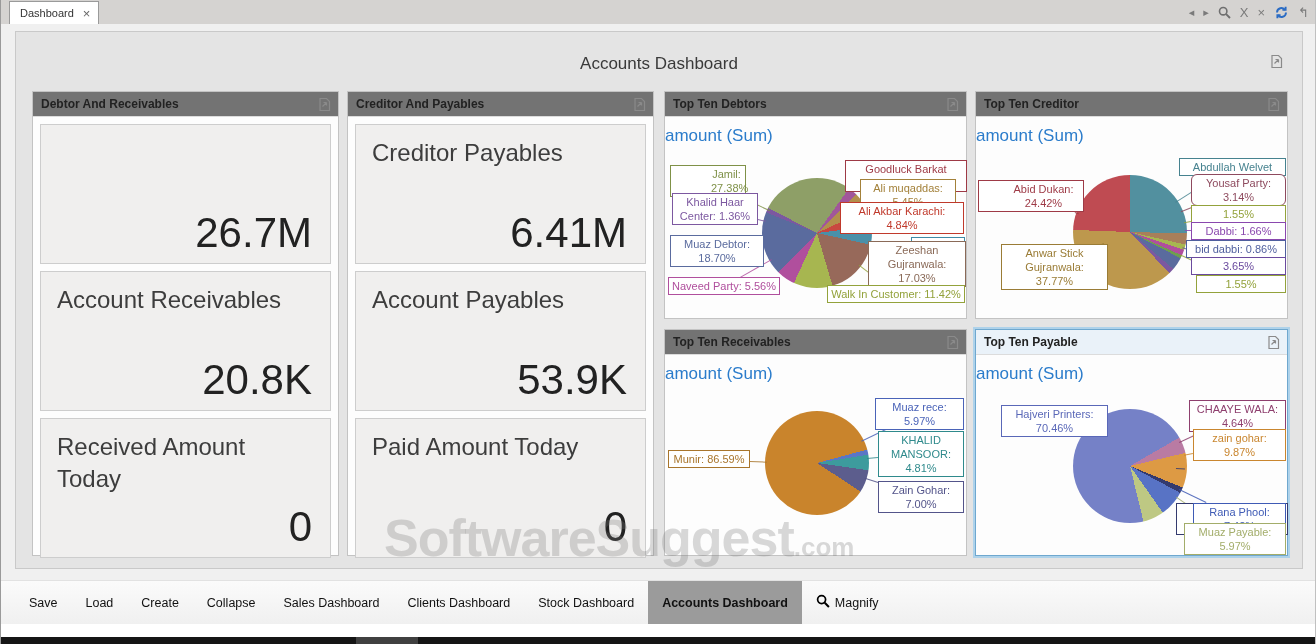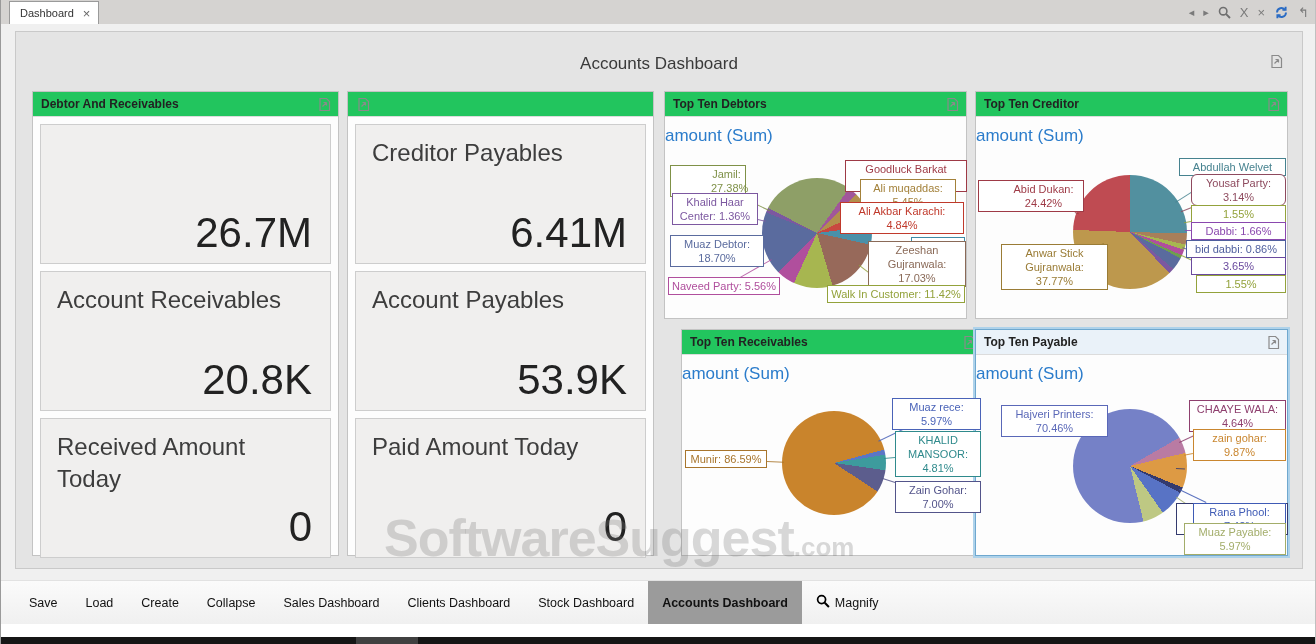--- a/index.html
+++ b/index.html
@@ -21,23 +21,23 @@
            border:1px solid #c9c9c9;box-sizing:border-box;}
   .dash-title{position:absolute;left:0;top:22px;width:100%;text-align:center;font-size:17px;color:#3a3a3a;}
   .dash-export{position:absolute;right:18px;top:22px;}
 
   
   .panel{position:absolute;background:#fdfdfd;border:1px solid #c3c3c3;box-sizing:border-box;}
   .p1{left:16px;top:59px;width:307px;height:465px;}
   .p2{left:331px;top:59px;width:307px;height:465px;}
   .p3{left:648px;top:59px;width:303px;height:228px;}
   .p4{left:959px;top:59px;width:313px;height:228px;}
-  .p5{left:648px;top:297px;width:303px;height:227px;margin-left:17px;}
+  .p5{left:648px;top:297px;width:303px;height:227px;}
   .p6{left:959px;top:297px;width:313px;height:227px;border:1px solid #6fa8cf;outline:2px solid #aed2ea;}
-  .panel-header{height:25px;background:#22c55e;border-bottom:1px solid #dcdcdc;display:flex;align-items:center;
+  .panel-header{height:25px;background:#737373;border-bottom:1px solid #dcdcdc;display:flex;align-items:center;
                 padding:0 6px 0 8px;box-sizing:border-box;}
   .p6 .panel-header{background:#eaf2f9;}
   .panel-title{font-size:12px;font-weight:bold;color:#222;flex:1;}
   .exp{display:inline-flex;}
 
   
   .cards{padding:7px;}
   .card{position:relative;height:140px;margin-bottom:7px;background:#f0efee;border:1px solid #cdcdcd;box-sizing:border-box;}
   .card-label{position:absolute;left:16px;top:12px;font-size:24px;color:#3d3d3d;max-width:245px;line-height:1.35;}
   .card-value{position:absolute;right:18px;bottom:6px;font-size:42px;color:#222;}
@@ -127,20 +127,21 @@
           </div>
           <div class="card">
             <div class="card-label">Received Amount Today</div>
             <div class="card-value">0</div>
           </div>
         </div>
     </div>
 
     <div class="panel p2">
       <div class="panel-header">
+        <span class="panel-title">Creditor And Payables</span>
         <span class="exp">
             <svg width="15" height="15" viewBox="0 0 15 15">
               <path d="M3 1.5 h6.5 l3 3 v9 H3 z" fill="none" stroke="#8a8a8a" stroke-width="1.2"></path>
               <path d="M5.5 9.5 L9.5 5.5 M9.5 5.5 h-3 M9.5 5.5 v3" fill="none" stroke="#8a8a8a" stroke-width="1.2"></path>
             </svg>
           </span>
       </div>
       <div class="cards">
           <div class="card">
             <div class="card-label">Creditor Payables</div>

